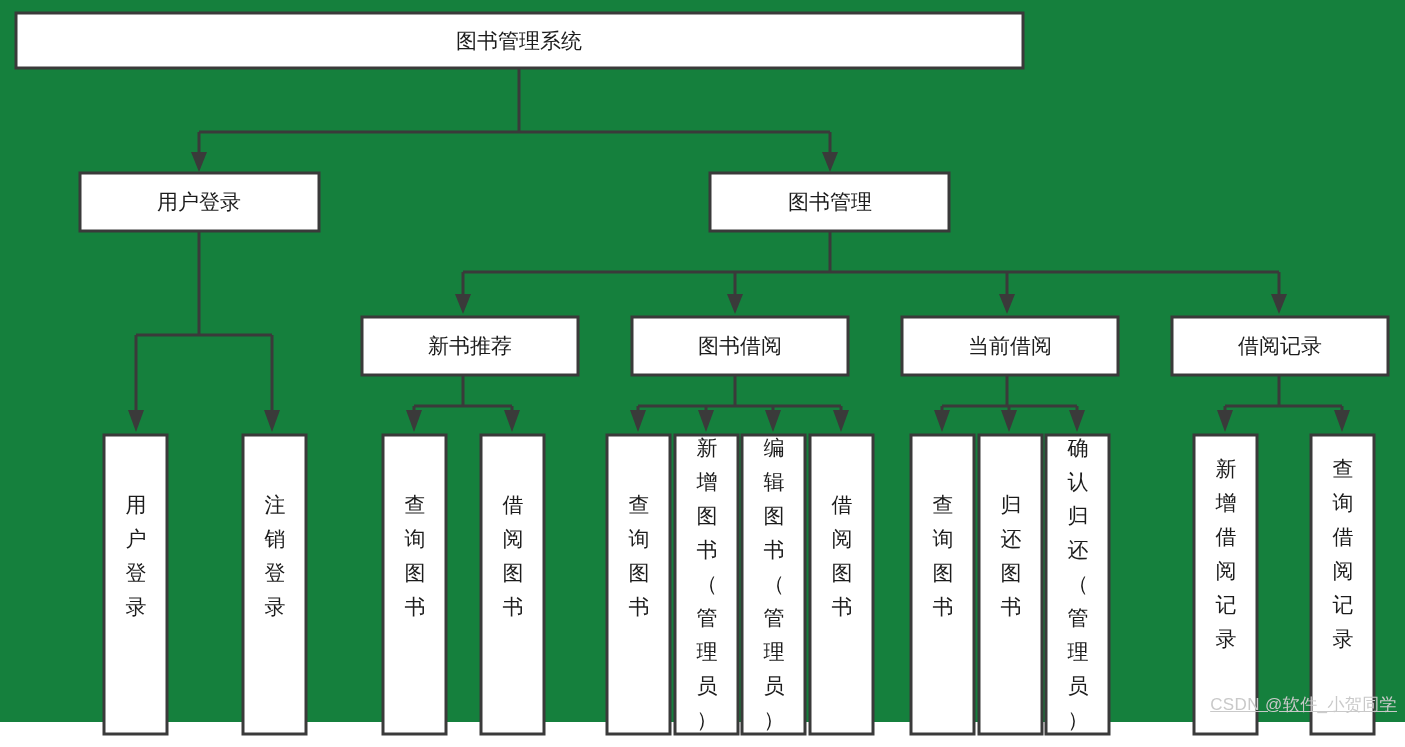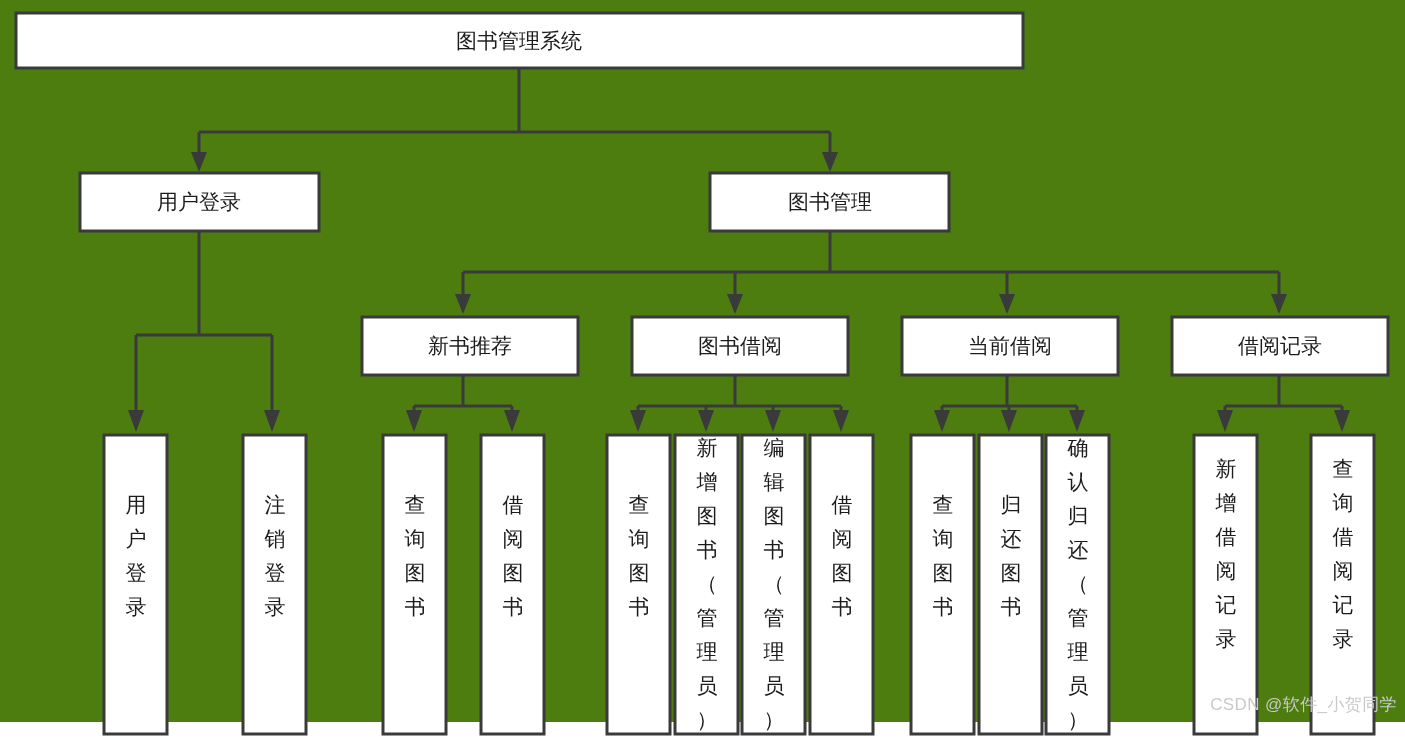--- a/index.html
+++ b/index.html
@@ -12,21 +12,21 @@
     width: 1405px;
     height: 747px;
     font-family: "Liberation Sans", "DejaVu Sans", sans-serif;
     overflow: hidden;
     position: relative;
   }
   #diagram-root {
     position: relative;
     width: 1405px;
     height: 722px;
-    background: #4d7c0f;
+    background: #15803d;
   }
   svg.diagram-canvas {
     position: absolute;
     top: 0;
     left: 0;
     width: 1405px;
     height: 747px;
     display: block;
   }
   .node-box {
@@ -63,20 +63,21 @@
   .watermark-text {
     position: absolute;
     right: 8px;
     bottom: 6px;
     font-family: "Liberation Sans", "DejaVu Sans", sans-serif;
     font-size: 17px;
     color: #c9c9c9;
     white-space: nowrap;
     letter-spacing: 0.4px;
     user-select: none;
+    text-decoration: underline;
   }
 </style>
 </head>
 <body>
 
 <div id="diagram-root">
 
   <svg class="diagram-canvas" viewBox="0 0 1405 747" xmlns="http://www.w3.org/2000/svg">
 
     <g>

